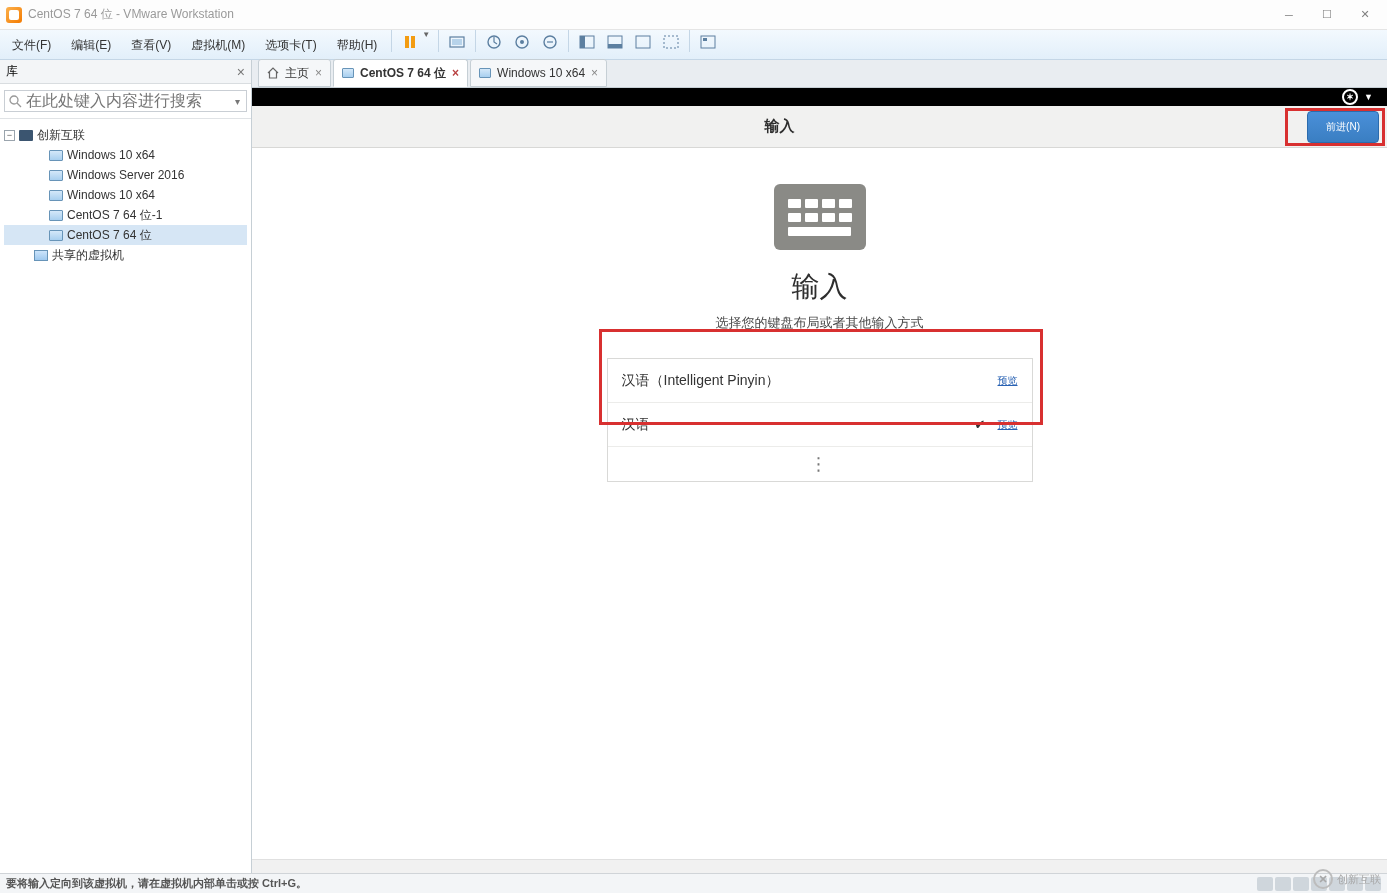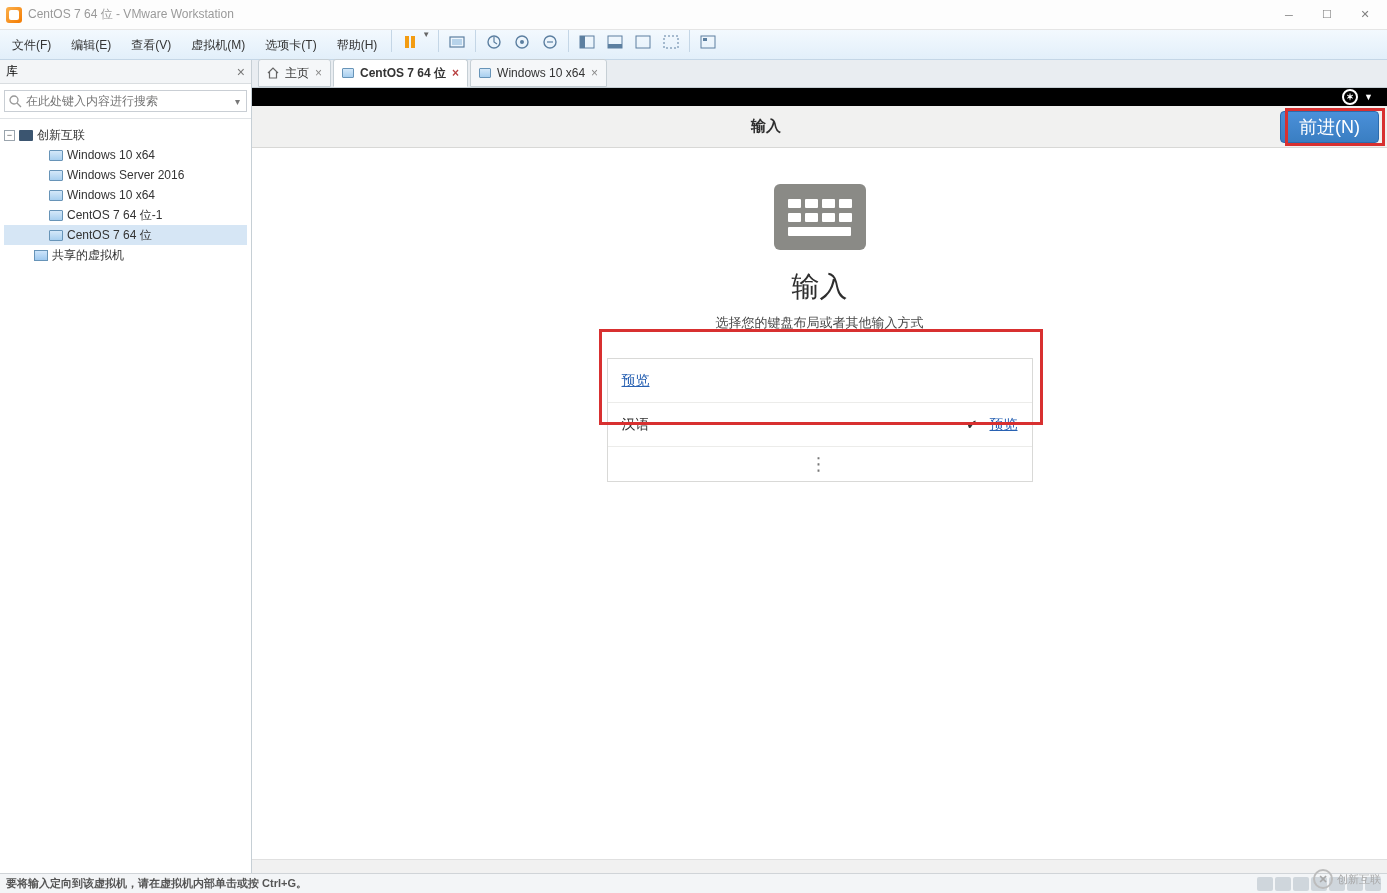--- a/index.html
+++ b/index.html
@@ -23,21 +23,21 @@
 .drop-arrow{font-size:8px;color:#666;margin-left:-2px;padding-right:4px;}
 
 
 .main { display:flex; height: calc(100% - 60px - 20px); }
 .sidebar { width: 252px; border-right:1px solid #c6cfd5;}
 .sidebar-header { display:flex; align-items:center; height:24px; background:#f3f5f7; border-bottom:1px solid #d9dde0; padding:0 6px; font-size:12px;}
 .sidebar-header .close{margin-left:auto;color:#777;font-size:14px;}
 .search-wrap{padding:6px 4px; border-bottom:1px solid #e0e3e6;}
 .search-box{display:flex;align-items:center;border:1px solid #c9ced4;background:#fff;height:22px;padding:0 4px;}
 .search-box svg{flex:none;}
-.search-box input{border:none;outline:none;font-size:12px;flex:1;margin-left:4px;}
+.search-box input{border:none;outline:none;font-size:16px;flex:1;margin-left:4px;}
 .search-box .arrow{font-size:10px;color:#777;padding:0 2px;}
 .tree{padding:6px 4px;font-size:12px;color:#333;}
 .tree-row{display:flex;align-items:center;height:20px;gap:4px;padding-left:0;}
 .tree-row.level1{padding-left:30px;}
 .tree-row.level2{padding-left:45px;}
 .tree-row .toggle{width:11px;height:11px;border:1px solid #9aa4ad;display:flex;align-items:center;justify-content:center;font-size:9px;color:#555;line-height:1;}
 .tree-row.selected{background:#d6e6f5;}
 .vm-icon{width:14px;height:11px;border:1px solid #6794b8;background:linear-gradient(#d4e8f9,#a8cfef);border-radius:1px;}
 .monitor-icon{width:14px;height:11px;background:#3b5570;border-radius:1px;}
 .folder-icon{width:14px;height:11px;background:linear-gradient(#cce4fb,#9fc9ef);border:1px solid #6794b8;}
@@ -50,34 +50,34 @@
 .tab .close{color:#888;font-size:12px;}
 .tab.active .close{color:#b94242;}
 .home-icon{width:12px;height:12px;}
 
 
 .vm-screen{flex:1;background:#fff;display:flex;flex-direction:column;}
 .topbar-black{height:18px;background:#000;display:flex;align-items:center;justify-content:flex-end;padding-right:14px;color:#fff;gap:6px;}
 .topbar-black .accessibility{width:16px;height:16px;border:2px solid #fff;border-radius:50%;display:flex;align-items:center;justify-content:center;font-size:9px;font-weight:bold;}
 .header-bar{height:42px;background:#f1f1f0;border-bottom:1px solid #d8d8d6;display:flex;align-items:center;position:relative;}
 .header-title{flex:1;text-align:center;font-size:15px;color:#2e2e2e;font-weight:bold;}
-.next-btn{margin-right:8px;height:32px;padding:0 18px;background:linear-gradient(#4a90d9,#3a7ec2);color:#fff;border:1px solid #2b6bad;border-radius:4px;font-size:18px;display:flex;align-items:center;}
+.next-btn{margin-right:8px;height:32px;padding:0 18px;background:linear-gradient(#4a90d9,#3a7ec2);color:#fff;border:1px solid #2b6bad;border-radius:4px;font-size:10px;display:flex;align-items:center;}
 .highlight-red{position:absolute;border:3px solid #d83030;pointer-events:none;}
 .inner-content{flex:1;background:#fff;display:flex;flex-direction:column;align-items:center;padding-top:36px;}
 .kbd-icon{width:92px;height:66px;background:#8a8a86;border-radius:6px;display:flex;flex-direction:column;justify-content:center;align-items:center;gap:5px;padding:8px;}
 .kbd-row{display:flex;gap:4px;}
 .kbd-key{background:#fff;width:13px;height:9px;border-radius:1px;}
 .kbd-key.wide{width:63px;}
 .big-title{font-size:28px;color:#2e2e2e;margin-top:18px;}
 .subtitle{font-size:13px;color:#4a4a4a;margin-top:8px;}
 .input-list{width:426px;margin-top:26px;border:1px solid #d9d9d7;background:#fff;}
 .input-row{display:flex;align-items:center;height:44px;padding:0 14px;border-bottom:1px solid #ececea;font-size:14px;color:#333;}
 .input-row .name{flex:1;}
 .input-row .check{margin-right:12px;color:#333;font-size:13px;}
-.input-row .preview{color:#2962b3;text-decoration:underline;font-size:14px;}
+.input-row .preview{color:#2962b3;text-decoration:underline;font-size:10px;}
 .more-row{height:34px;display:flex;align-items:center;justify-content:center;color:#777;font-size:18px;letter-spacing:2px;}
 
 .vm-scrollbar{height:14px;background:#f1f1f1;border-top:1px solid #e0e0e0;}
 .statusbar{height:20px;background:#f3f5f7;border-top:1px solid #d0d4d8;display:flex;align-items:center;font-size:11px;color:#555;padding:0 6px;font-weight:bold;}
 .status-icons{margin-left:auto;display:flex;gap:2px;}
 .status-icons .ic{width:16px;height:14px;background:#cfd6dc;border-radius:2px;}
 
 .watermark{position:absolute;right:6px;bottom:4px;display:flex;align-items:center;gap:4px;color:#a8a8a8;font-size:11px;}
 .watermark .logo{width:20px;height:20px;border:2px solid #bcbcbc;border-radius:50%;display:flex;align-items:center;justify-content:center;font-weight:bold;font-size:11px;}
 </style>
@@ -264,20 +264,21 @@
             </div>
           <div class="kbd-row">
               <div class="kbd-key wide"></div>
             </div>
         </div>
         <div class="big-title">输入</div>
         <div class="subtitle">选择您的键盘布局或者其他输入方式</div>
         <div style="position:relative;">
           <div class="input-list">
             <div class="input-row">
+              <span class="name">汉语（Intelligent Pinyin）</span>
               <a class="preview">预览</a>
             </div>
             <div class="input-row">
               <span class="name">汉语</span>
               <span class="check">✔</span>
               <a class="preview">预览</a>
             </div>
             <div class="more-row">⋮</div>
           </div>
           <div class="highlight-red" style="left:-8px;top:-3px;width:444px;height:96px;"></div>

